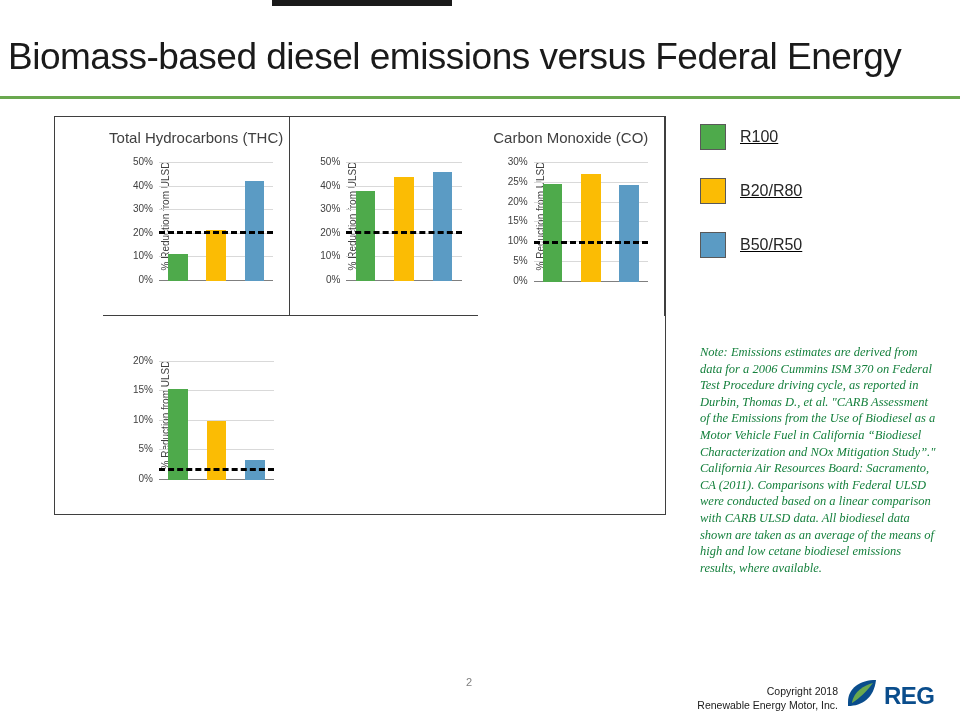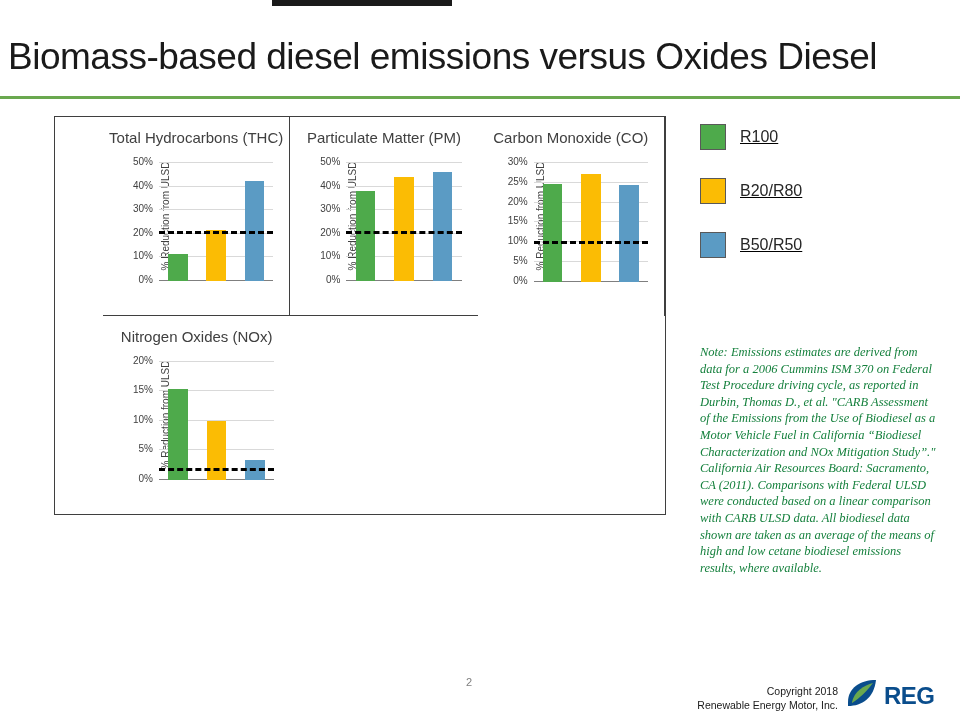--- a/index.html
+++ b/index.html
@@ -203,21 +203,21 @@
     width: 180px;
     height: 6px;
     background: #1a1a1a;
   }
 </style>
 </head>
 <body>
 
 <div class="top-crop"></div>
 
-<div class="slide-title">Biomass-based diesel emissions versus Oxides Diesel</div>
+<div class="slide-title">Biomass-based diesel emissions versus Federal Energy</div>
 <div class="title-rule"></div>
 
 <div class="charts-panel">
   <div class="chart-cell">
     <div class="chart-title">Total Hydrocarbons (THC)</div>
     <div class="axis-label">% Reduction from ULSD</div>
     <div class="plot">
         <div class="tick-row axis0" style="bottom: 0%;">
           <span class="tick-label">0%</span>
         </div>
@@ -238,21 +238,20 @@
         </div>
         <div class="bars">
           <div class="bar" style="height: 22.6%; background: rgb(78, 170, 75);"></div>
           <div class="bar" style="height: 43%; background: rgb(251, 188, 4);"></div>
           <div class="bar" style="height: 84.4%; background: rgb(91, 155, 196);"></div>
         </div>
         <div class="dashline" style="bottom: 40%;"></div>
       </div>
   </div>
   <div class="chart-cell">
-    <div class="chart-title">Particulate Matter (PM)</div>
     <div class="axis-label">% Reduction from ULSD</div>
     <div class="plot">
         <div class="tick-row axis0" style="bottom: 0%;">
           <span class="tick-label">0%</span>
         </div>
         <div class="tick-row" style="bottom: 20%;">
           <span class="tick-label">10%</span>
         </div>
         <div class="tick-row" style="bottom: 40%;">
           <span class="tick-label">20%</span>
@@ -301,21 +300,20 @@
         </div>
         <div class="bars">
           <div class="bar" style="height: 82%; background: rgb(78, 170, 75);"></div>
           <div class="bar" style="height: 91%; background: rgb(251, 188, 4);"></div>
           <div class="bar" style="height: 81.3333%; background: rgb(91, 155, 196);"></div>
         </div>
         <div class="dashline" style="bottom: 31.6667%;"></div>
       </div>
   </div>
   <div class="chart-cell">
-    <div class="chart-title">Nitrogen Oxides (NOx)</div>
     <div class="axis-label">% Reduction from ULSD</div>
     <div class="plot">
         <div class="tick-row axis0" style="bottom: 0%;">
           <span class="tick-label">0%</span>
         </div>
         <div class="tick-row" style="bottom: 25%;">
           <span class="tick-label">5%</span>
         </div>
         <div class="tick-row" style="bottom: 50%;">
           <span class="tick-label">10%</span>

